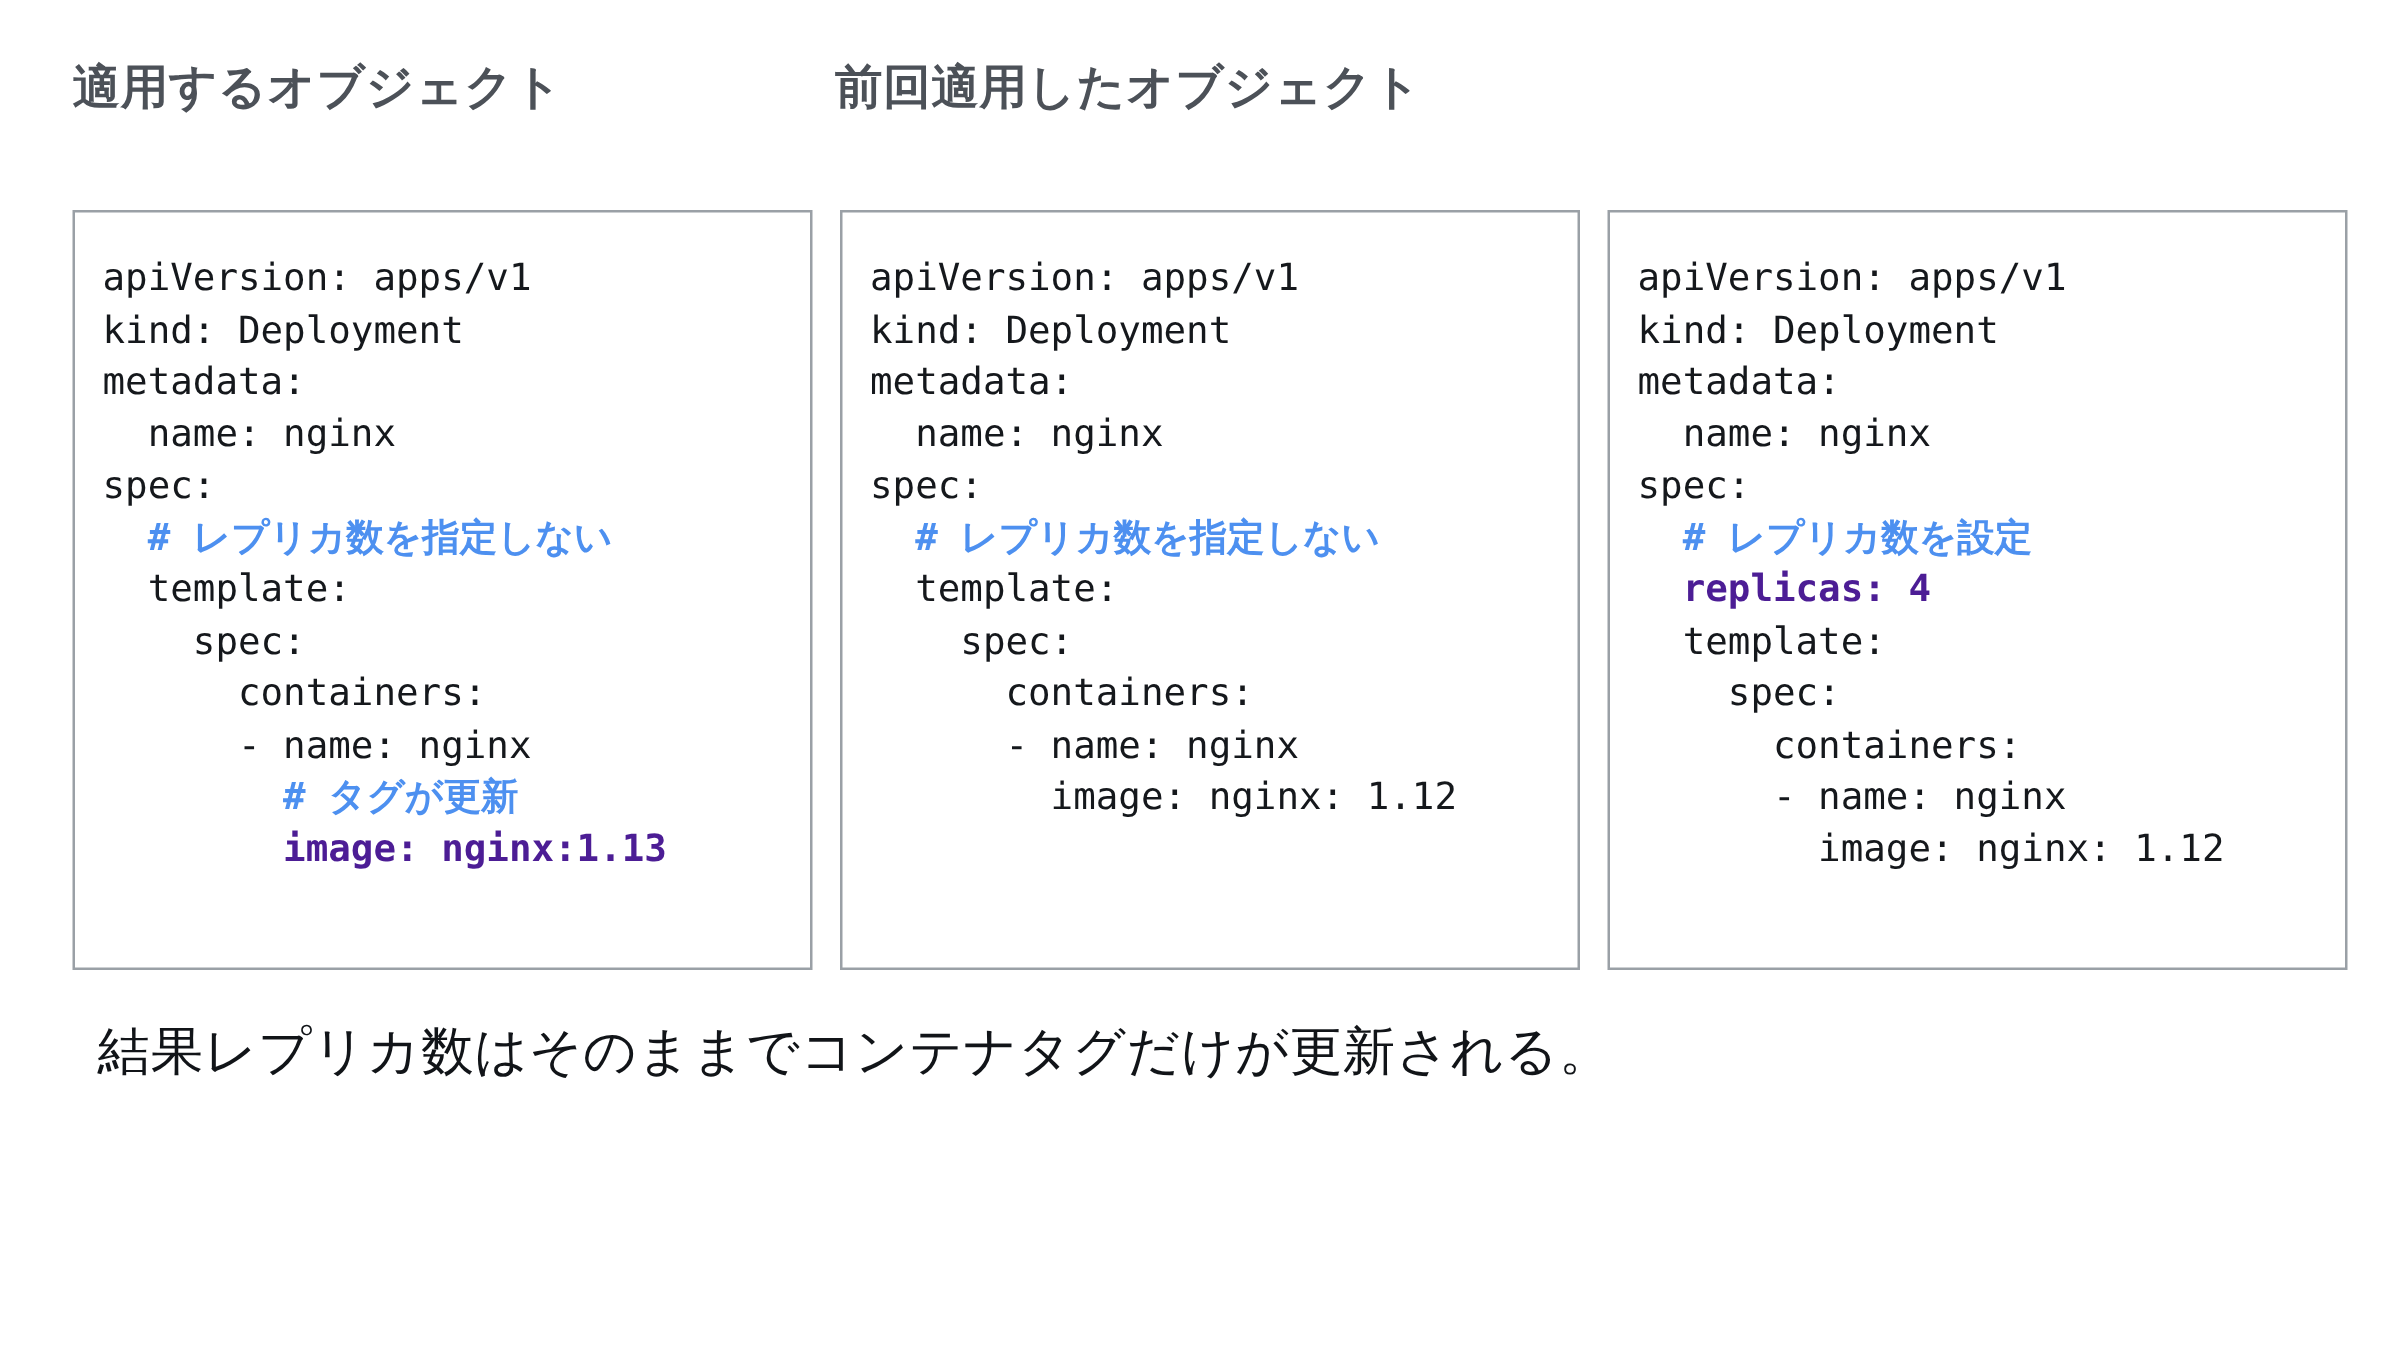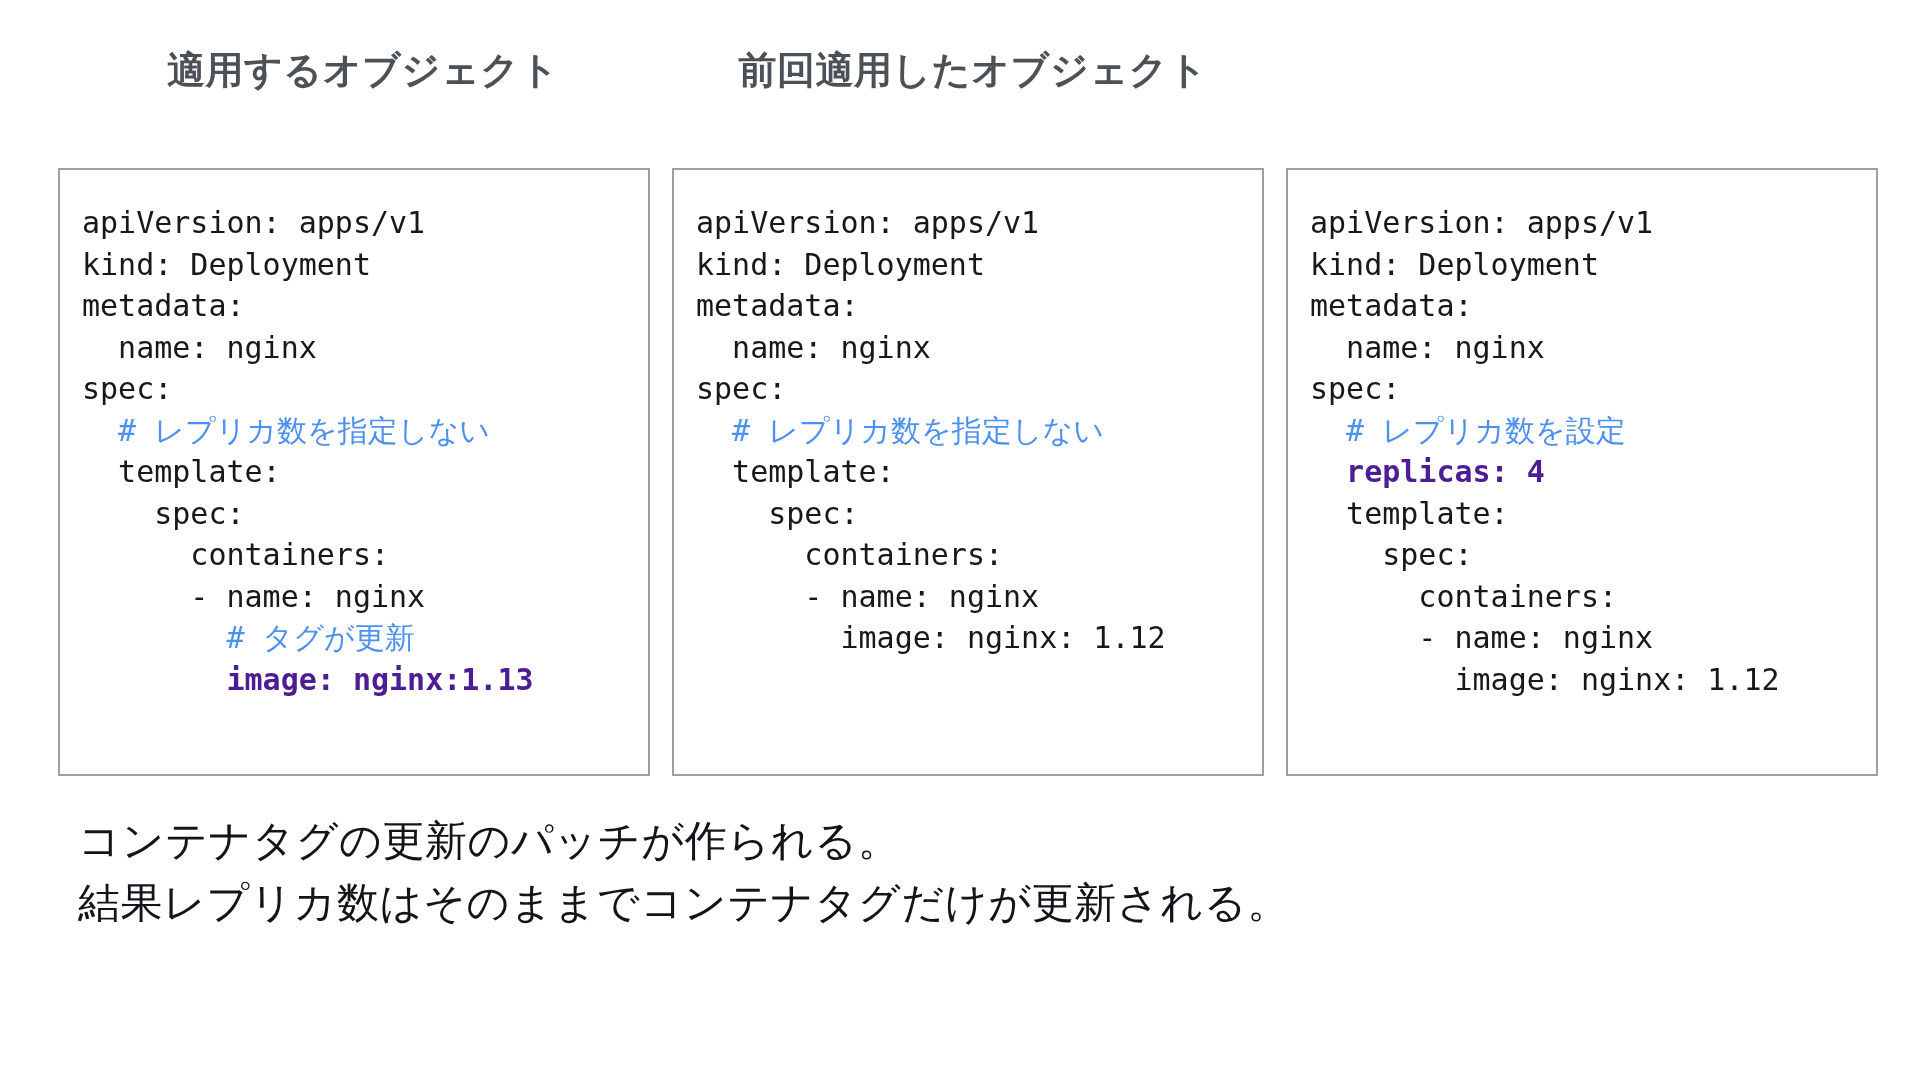--- a/index.html
+++ b/index.html
@@ -26,21 +26,21 @@
   .headers {
     position: absolute;
     left: 58px;
     top: 48px;
     width: 1820px;
     display: flex;
     flex-direction: row;
   }
   .col-header {
     width: 610px;
-    text-align: center;
+    text-align: left;
     font-size: 38px;
     font-weight: bold;
     color: #4c5158;
     letter-spacing: 0.5px;
     line-height: 1.2;
     white-space: nowrap;
     font-family: Liberation Serif, serif;
   }
 
   
@@ -64,21 +64,21 @@
   }
   .code {
     font-family: "DejaVu Sans Mono", "Liberation Mono", monospace;
     font-size: 30px;
     line-height: 41.5px;
     color: #15181c;
     white-space: pre;
     letter-spacing: 0px;
   }
   .code .ln { display: block; min-height: 41.5px; }
-  .code .ln.comment { color: #4d90f0; }
+  .code .ln.comment { color: #4d90f0; font-weight: bold; }
   .code .ln.changed { color: #4c1d95; font-weight: bold; }
 
   
   .caption {
     position: absolute;
     left: 78px;
     top: 810px;
     width: 1760px;
     font-family: "Liberation Sans", sans-serif;
     font-size: 42px;
@@ -108,17 +108,16 @@
       <div class="code"><span class="ln">apiVersion: apps/v1</span><span class="ln">kind: Deployment</span><span class="ln">metadata:</span><span class="ln">  name: nginx</span><span class="ln">spec:</span><span class="ln comment">  # レプリカ数を指定しない</span><span class="ln">  template:</span><span class="ln">    spec:</span><span class="ln">      containers:</span><span class="ln">      - name: nginx</span><span class="ln">        image: nginx: 1.12</span></div>
     </div>
 
     <div class="panel">
       <div class="code"><span class="ln">apiVersion: apps/v1</span><span class="ln">kind: Deployment</span><span class="ln">metadata:</span><span class="ln">  name: nginx</span><span class="ln">spec:</span><span class="ln comment">  # レプリカ数を設定</span><span class="ln changed">  replicas: 4</span><span class="ln">  template:</span><span class="ln">    spec:</span><span class="ln">      containers:</span><span class="ln">      - name: nginx</span><span class="ln">        image: nginx: 1.12</span></div>
     </div>
 
   </div>
 
   <div class="caption">
-    <span class="cl">コンテナタグの更新のパッチが作られる。</span>
     <span class="cl">結果レプリカ数はそのままでコンテナタグだけが更新される。</span>
   </div>
 
 </div>
 
 </body></html>

